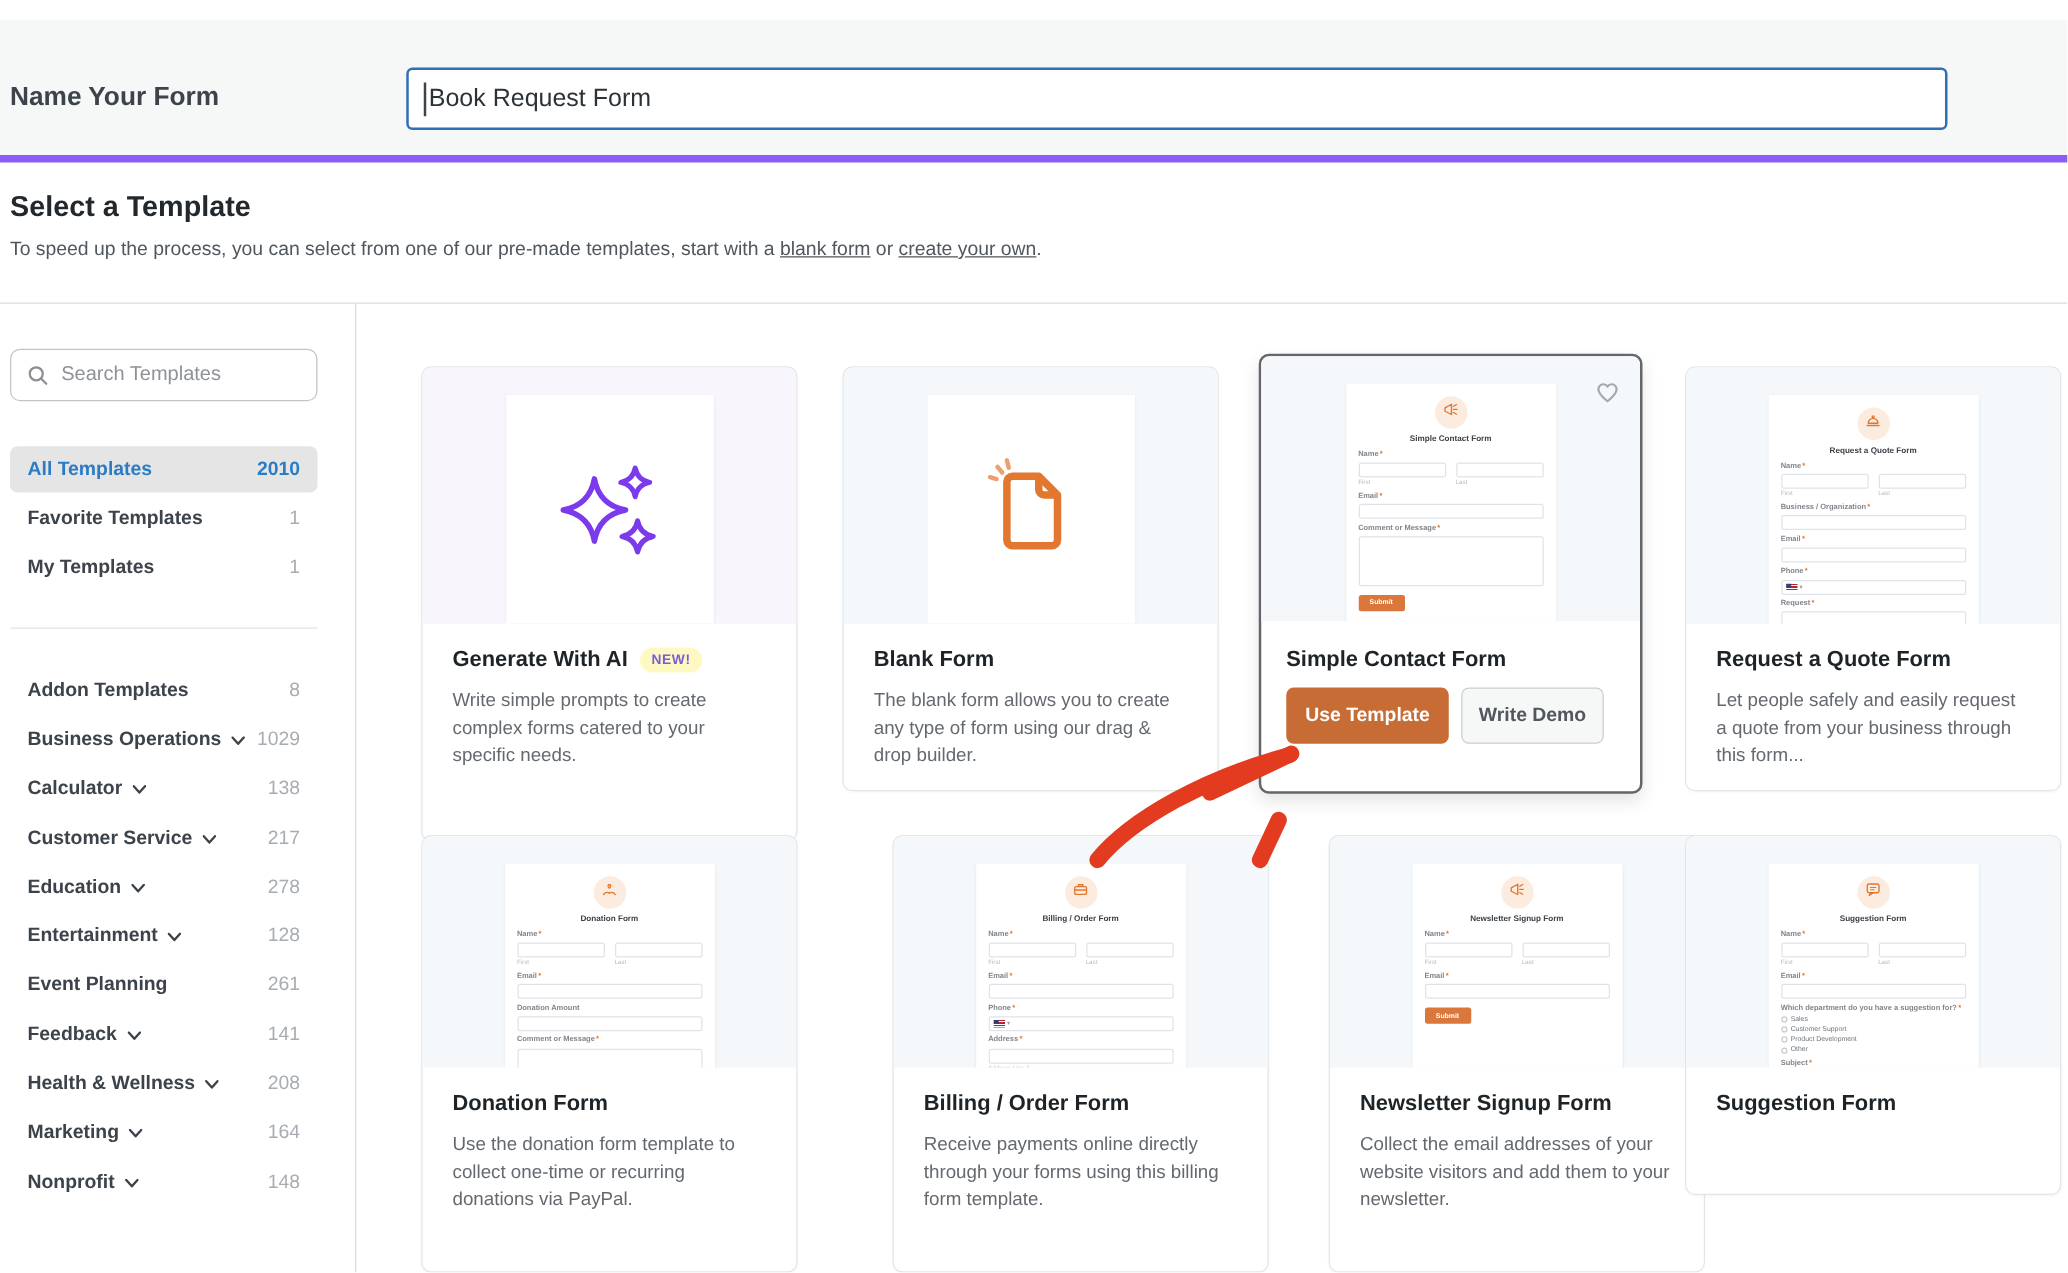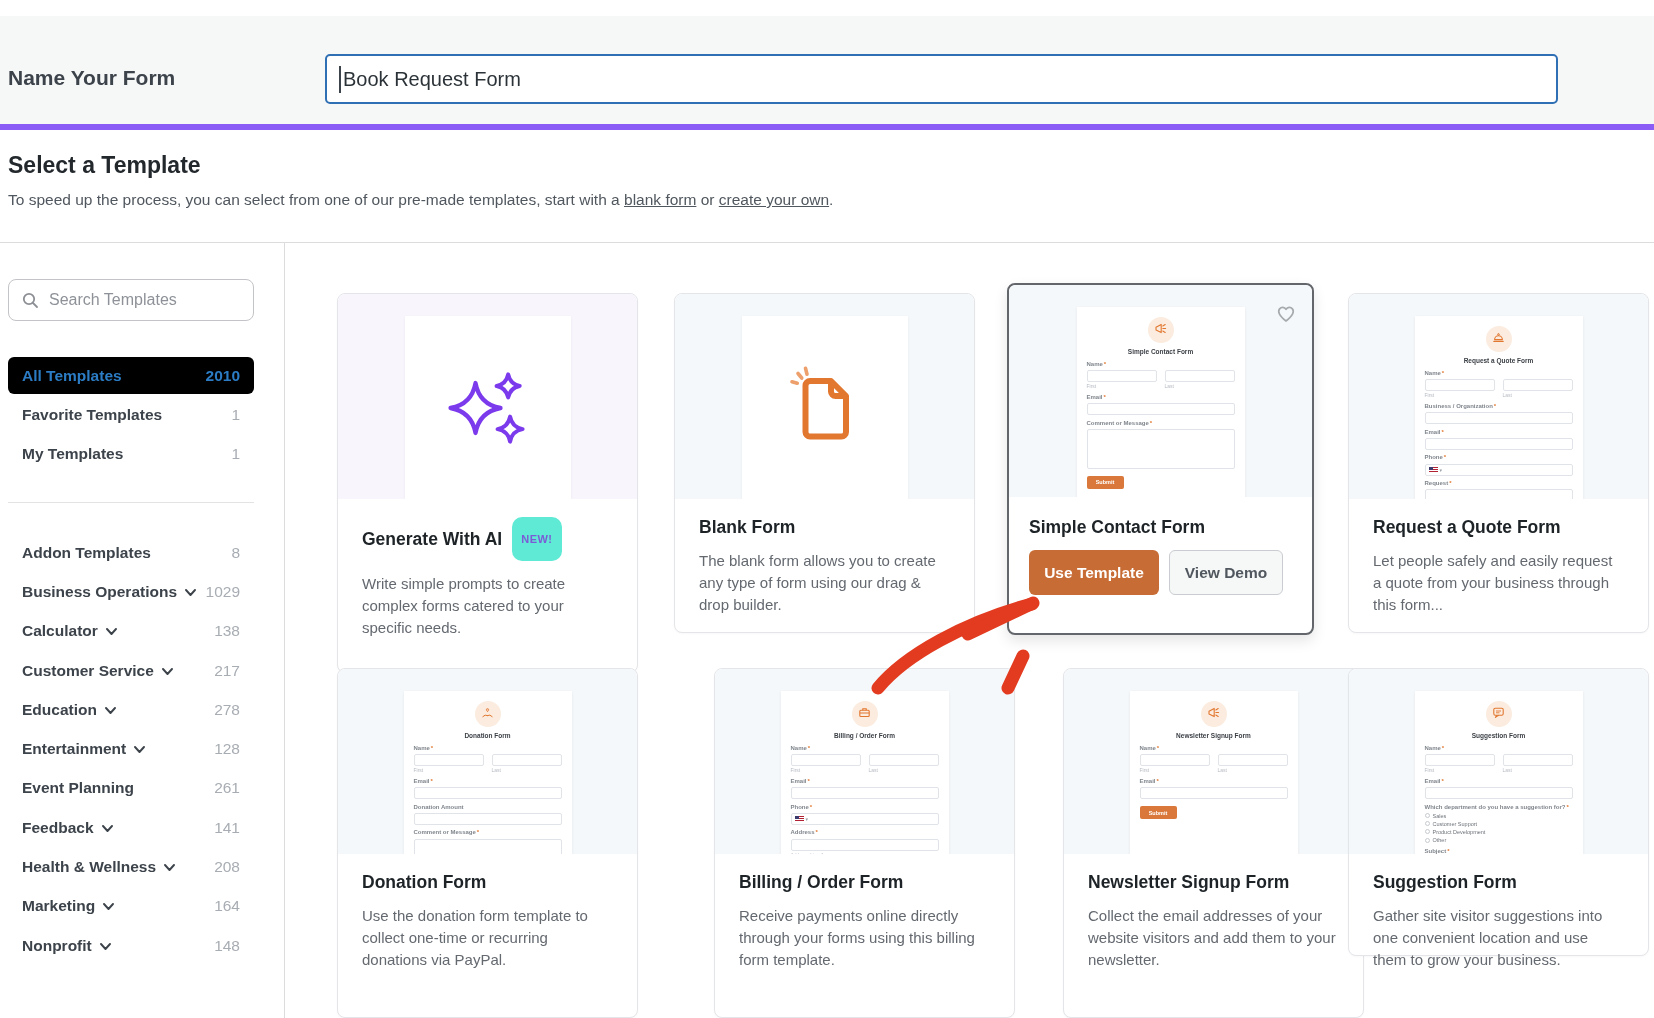--- a/index.html
+++ b/index.html
@@ -24,21 +24,21 @@
   .vline{position:absolute;left:284px;top:243px;width:1px;height:775px;background:#dcdcde;}
   
   .sidebar{position:absolute;left:8px;top:279px;width:246px;}
   .search-box{height:42px;border:1px solid #c3c4c7;border-radius:8px;display:flex;align-items:center;
     padding:17px 13px;gap:10px;background:#fff;box-sizing:border-box;cursor:text;}
   .search-ph{color:#8e9298;font-size:16px;}
   .nav{margin-top:36px;}
   .nav-row{height:37px;display:flex;align-items:center;justify-content:space-between;padding:0 14px;
     font-size:15.5px;font-weight:700;color:#3c434a;border-radius:6px;margin-bottom:2px;cursor:pointer;}
   .nav-row .count{font-weight:400;color:#a8adb3;}
-  .nav-row.active{background:#000000;color:#2b7cc4;}
+  .nav-row.active{background:#e5e5e5;color:#2b7cc4;}
   .nav-row.active .count{color:#2b7cc4;font-weight:700;}
   .side-div{height:1px;background:#e2e3e5;margin-top:30px;}
   .cats{margin-top:30px;}
   .cat-row{height:39.3px;display:flex;align-items:center;justify-content:space-between;padding:0 14px;
     font-size:15.5px;font-weight:700;color:#3c434a;cursor:pointer;}
   .cat-left{display:flex;align-items:center;gap:8px;}
   .cat-row .count{font-weight:400;color:#a8adb3;}
   
   .card{position:absolute;background:#fff;border:1px solid #e3e5e8;border-radius:8px;box-sizing:border-box;
     box-shadow:0 1px 2px rgba(0,0,0,.03);cursor:pointer;}
@@ -67,22 +67,22 @@
   .m-radio-label{font-size:5.5px;color:#6d737a;line-height:1.1;}
   .m-flag{display:flex;align-items:center;gap:2px;padding:0 3px;}
   .flag{position:relative;width:9px;height:5.5px;flex:none;
     background:repeating-linear-gradient(#b22234 0 1px,#fff 1px 2px);}
   .flag i{position:absolute;left:0;top:0;width:4px;height:3px;background:#3c3b6e;}
   .dd{font-size:5px;color:#9aa0a6;}
   .card-body{padding:18px 24px 0;}
   .selected .card-body{padding:20px 20px 0;}
   .card-title-row{display:flex;align-items:center;gap:10px;}
   .card-title{font-size:17.5px;font-weight:700;color:#1d2327;}
-  .badge-new{font-size:11px;font-weight:700;letter-spacing:.5px;color:#7c5cd6;background:#5eead4;
-    padding:16px 9px;border-radius:10px;}
+  .badge-new{font-size:11px;font-weight:700;letter-spacing:.5px;color:#7c5cd6;background:#fef9c3;
+    padding:4px 9px;border-radius:10px;}
   .card-desc{margin-top:12px;font-size:15px;line-height:1.45;color:#646970;max-width:252px;}
   .btn-row{display:flex;gap:10px;margin-top:12px;}
   .btn-use{width:130px;height:45px;background:#c76c35;border-radius:6px;color:#fff;font-weight:700;
     font-size:15.5px;display:flex;align-items:center;justify-content:center;cursor:pointer;}
   .btn-demo{width:114px;height:45px;background:#f6f7f7;border:1px solid #c9cdd1;border-radius:6px;
     color:#50575e;font-weight:700;font-size:15.5px;display:flex;align-items:center;justify-content:center;
     box-sizing:border-box;cursor:pointer;}
   .heart{position:absolute;top:16px;right:14px;width:24px;height:24px;cursor:pointer;}
   .arrow-overlay{position:absolute;left:850px;top:550px;width:220px;height:170px;pointer-events:none;z-index:50;}
 </style>
@@ -297,21 +297,21 @@
       </div>
       <span class="heart"><svg width="24" height="24" viewBox="0 0 24 24">
           <path d="M12 20 C5 14.5 3.5 10.5 5.6 7.9 C7.4 5.7 10.5 6 12 8.3 C13.5 6 16.6 5.7 18.4 7.9 C20.5 10.5 19 14.5 12 20 Z" fill="none" stroke="#a7aaad" stroke-width="1.7" stroke-linejoin="round"></path>
         </svg></span>
       <div class="card-body">
         <div class="card-title-row">
           <span class="card-title">Simple Contact Form</span>
         </div>
         <div class="btn-row">
           <div class="btn-use">Use Template</div>
-          <div class="btn-demo">View Demo</div>
+          <div class="btn-demo">Write Demo</div>
         </div>
       </div>
     </div>
     <div class="card" style="left: 1348px; top: 293px; width: 301px; height: 340px;">
       <div class="thumb-zone" style="background:#f5f8fa">
         <div class="mini-sheet">
           <div class="icon-circle">
             <span><svg width="13" height="13" viewBox="0 0 13 13">
                 <path d="M2.6 8.6 a3.9 3.9 0 0 1 7.8 0 Z" fill="none" stroke="#e27730" stroke-width="1.1" stroke-linejoin="round"></path>
                 <line x1="1.8" y1="10.4" x2="11.2" y2="10.4" stroke="#e27730" stroke-width="1.1" stroke-linecap="round"></line>
@@ -509,21 +509,20 @@
             <span class="m-radio"></span>
             <span class="m-radio-label">Other</span>
           </div>
           <div class="m-label">Subject<span class="star">*</span></div>
         </div>
       </div>
       <div class="card-body">
         <div class="card-title-row">
           <span class="card-title">Suggestion Form</span>
         </div>
-        <div class="card-desc">Gather site visitor suggestions into one convenient location and use them to grow your business.</div>
       </div>
     </div>
   </div>
 
 <div class="arrow-overlay">
   <svg width="220" height="170" viewBox="0 0 220 170">
     <path d="M 28 138 C 55 105, 115 72, 182 54" fill="none" stroke="#e23b20" stroke-width="13" stroke-linecap="round"></path>
     <path d="M 118 84 L 183 53" fill="none" stroke="#e23b20" stroke-width="13" stroke-linecap="round"></path>
     <path d="M 158 138 L 173 106" fill="none" stroke="#e23b20" stroke-width="13" stroke-linecap="round"></path>
   </svg>

